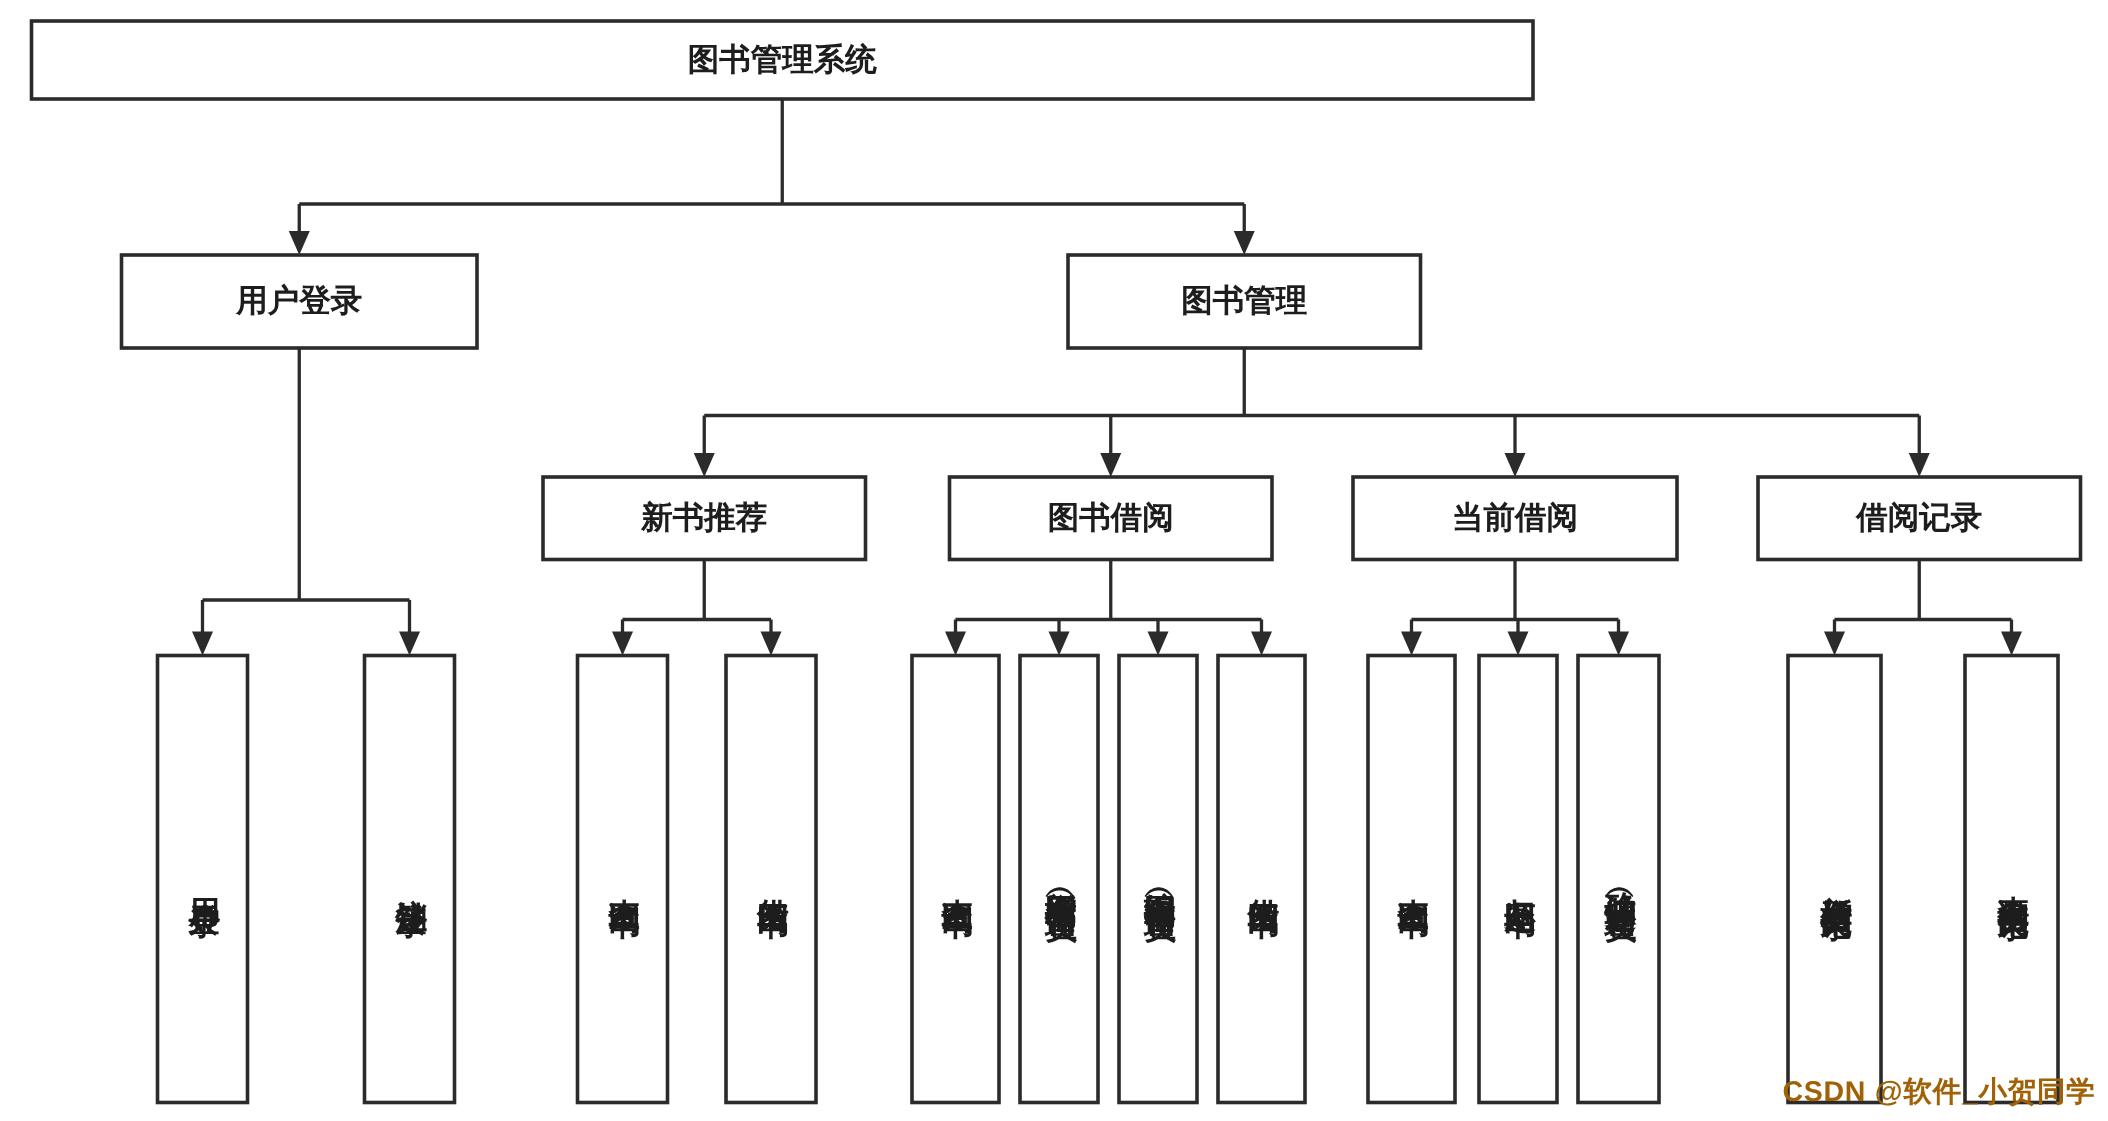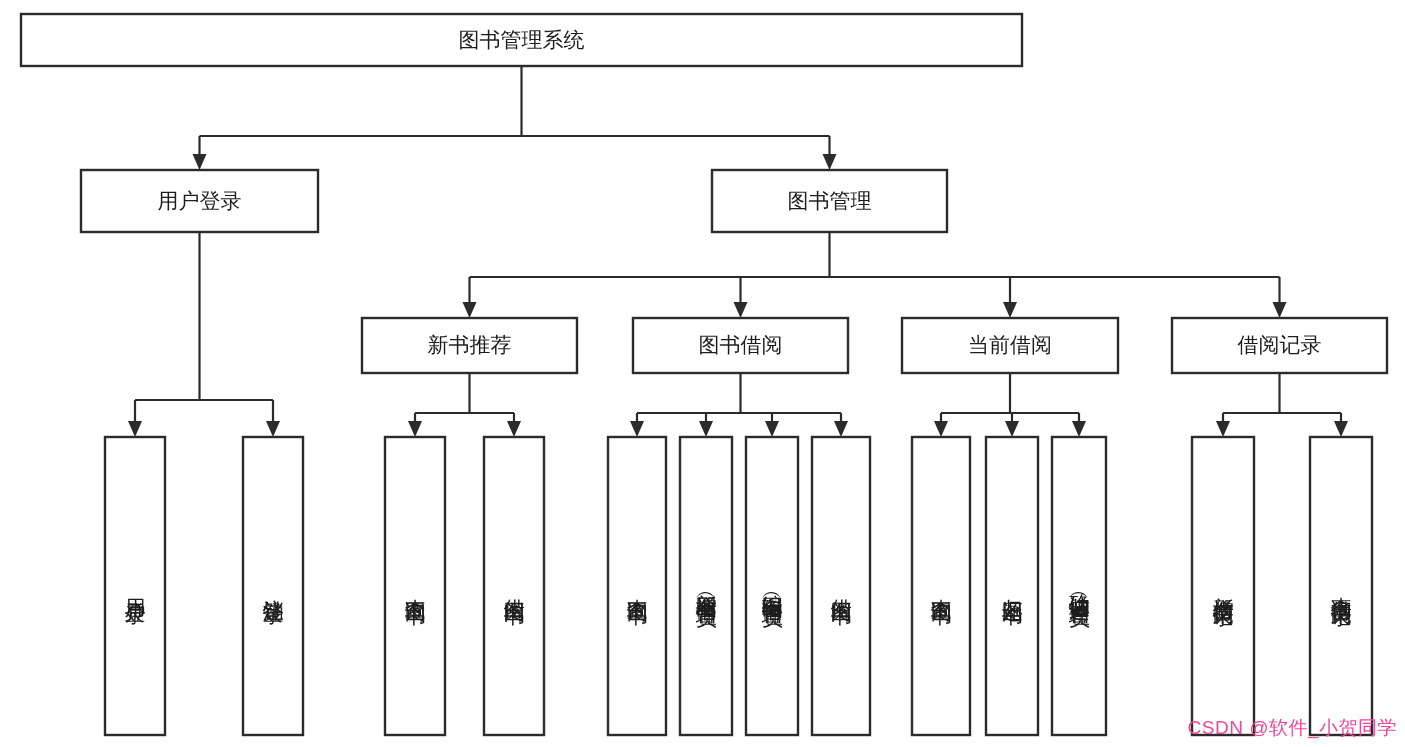--- a/index.html
+++ b/index.html
@@ -9,20 +9,21 @@
   }
   body {
     font-family: "Liberation Sans", "DejaVu Sans", sans-serif;
   }
   #diagram-root {
     position: relative;
     width: 1405px;
     height: 747px;
     background: #ffffff;
     overflow: hidden;
+    font-weight: bold;
   }
   svg#tree-svg {
     position: absolute;
     left: 0;
     top: 0;
     width: 1405px;
     height: 747px;
   }
   .node-box {
     fill: #ffffff;
@@ -62,21 +63,21 @@
     color: #1d1d1d;
     letter-spacing: 2px;
     white-space: nowrap;
   }
   #watermark {
     position: absolute;
     right: 8px;
     bottom: 6px;
     font-family: "Liberation Sans", "DejaVu Sans", sans-serif;
     font-size: 19px;
-    color: #ec4899;
+    color: #a16207;
     letter-spacing: 0.5px;
     white-space: nowrap;
     user-select: none;
   }
 </style>
 </head>
 <body>
 
 <div id="diagram-root">
 

